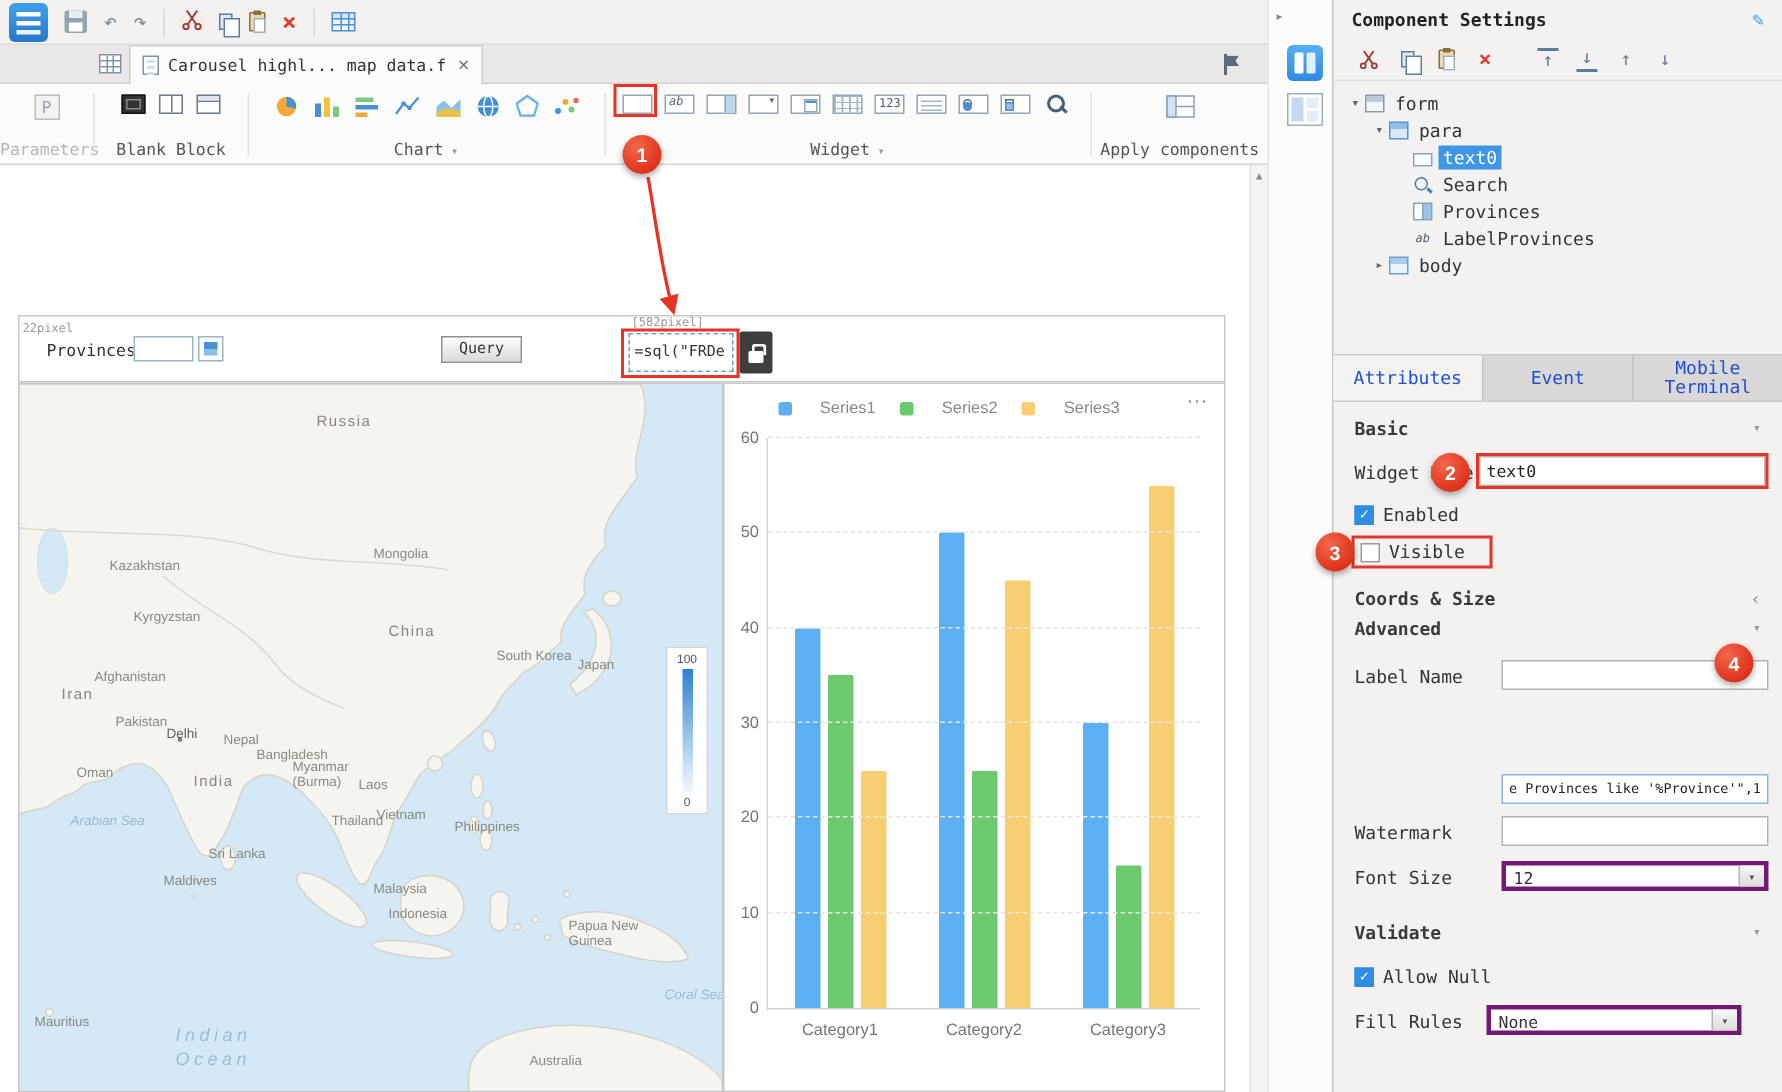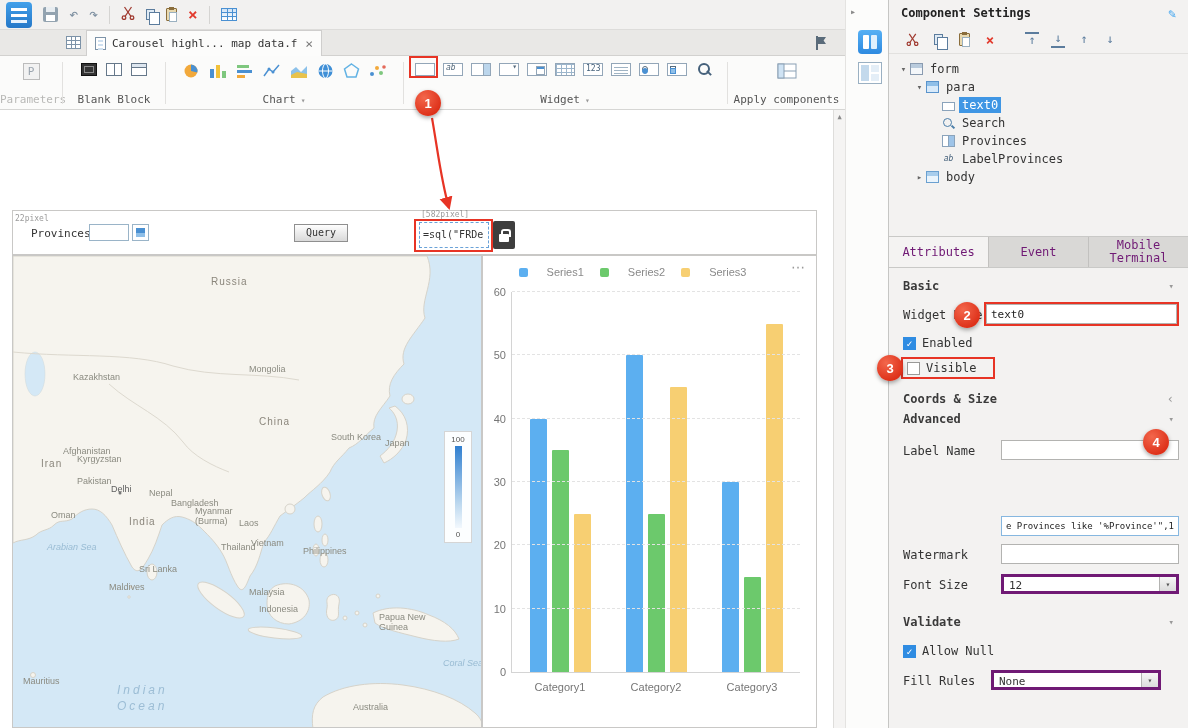--- a/index.html
+++ b/index.html
@@ -144,21 +144,21 @@
 .ti-textfield{border:1px solid #8aa3bb;background:#fff;height:9px;margin-top:2px}
 .ti-search::before{content:"";position:absolute;left:1px;top:1px;width:7px;height:7px;border:1.5px solid #4a7da8;border-radius:50%}
 .ti-search::after{content:"";position:absolute;left:9px;top:9px;width:4px;height:2px;background:#4a7da8;transform:rotate(45deg)}
 .ti-combo{border:1px solid #8aa3bb;background:#fff}
 .ti-combo::after{content:"";position:absolute;right:0;top:0;bottom:0;width:5px;background:#9ec4e8;border-left:1px solid #8aa3bb}
 .ti-label{font-size:8px;font-style:italic;color:#44607a;line-height:12px;text-align:center}
 .ti-body{border:1px solid #6aa0d0;background:linear-gradient(#a8cdec 0 4px,#eaf4fc 4px)}
 .tree-label{padding:0 3px;line-height:16px}
 .tree-label.selected{background:#3f96e4;color:#fff}
 .ptabs{position:absolute;left:0;top:236px;width:100%;height:32px;display:flex;border-top:1px solid #c9c9c7;border-bottom:1px solid #c9c9c7;background:#d9d8d6}
-.ptab{flex:1;display:flex;align-items:center;justify-content:center;text-align:center;font-size:12px;color:#701a75;border-right:1px solid #c2c1bf;line-height:13px;padding:0 6px}
+.ptab{flex:1;display:flex;align-items:center;justify-content:center;text-align:center;font-size:12px;color:#1d4ed8;border-right:1px solid #c2c1bf;line-height:13px;padding:0 6px}
 .ptab:last-child{border-right:none}
 .ptab.active{background:#f4f3f2}
 .rp-sec{position:absolute;left:0;width:100%;height:20px;padding:0 14px;display:flex;align-items:center;font-weight:bold;color:#3a3a3a}
 .sch{margin-left:auto;color:#999;font-size:9px;font-weight:normal}
 .sch.left{font-size:12px}
 .rp-row{position:absolute;left:0;width:100%;height:22px;padding-left:14px;display:flex;align-items:center}
 .rp-label{color:#333}
 .rp-input{position:absolute;top:0;height:20px;border:1px solid #b3b3b1;background:#fff;font:11px "DejaVu Sans Mono",monospace;padding:0 4px;color:#222}
 .rp-input.formula{font-size:9px;border-color:#86b7e0}
 .cb{width:13px;height:13px;border:1px solid #9a9a98;background:#fff;display:inline-flex;align-items:center;justify-content:center;margin-right:6px;flex:none;font-size:10px}
@@ -348,21 +348,21 @@
         </g>
         <ellipse cx="22" cy="118" rx="10" ry="22" fill="#d4e8f6" stroke="#cfd8da" stroke-width="0.5"></ellipse>
         <path d="M0,96 C60,102 118,96 160,110 C202,122 244,116 286,124" fill="none" stroke="#ddd9cf"></path>
         <path d="M96,128 C120,150 150,160 170,186 C180,200 200,210 216,216" fill="none" stroke="#ddd9cf"></path>
         <circle cx="107" cy="237" r="1.5" fill="#777"></circle>
       </svg>
       <div class="map-labels">
           <div class="map-label big" style="left: 198px; top: 20px;">Russia</div>
           <div class="map-label" style="left: 60px; top: 116px; text-align: center;">Kazakhstan</div>
           <div class="map-label" style="left: 236px; top: 108px;">Mongolia</div>
-          <div class="map-label" style="left: 64px; top: 150px; margin-top: 48px;">Kyrgyzstan</div>
+          <div class="map-label" style="left: 76px; top: 150px;">Kyrgyzstan</div>
           <div class="map-label big" style="left: 246px; top: 160px;">China</div>
           <div class="map-label" style="left: 318px; top: 176px;">South Korea</div>
           <div class="map-label" style="left: 372px; top: 182px;">Japan</div>
           <div class="map-label" style="left: 50px; top: 190px;">Afghanistan</div>
           <div class="map-label big" style="left: 28px; top: 202px;">Iran</div>
           <div class="map-label" style="left: 64px; top: 220px;">Pakistan</div>
           <div class="map-label city" style="left: 98px; top: 228px;">Delhi</div>
           <div class="map-label" style="left: 136px; top: 232px;">Nepal</div>
           <div class="map-label big" style="left: 116px; top: 260px;">India</div>
           <div class="map-label" style="left: 158px; top: 242px;">Bangladesh</div>

